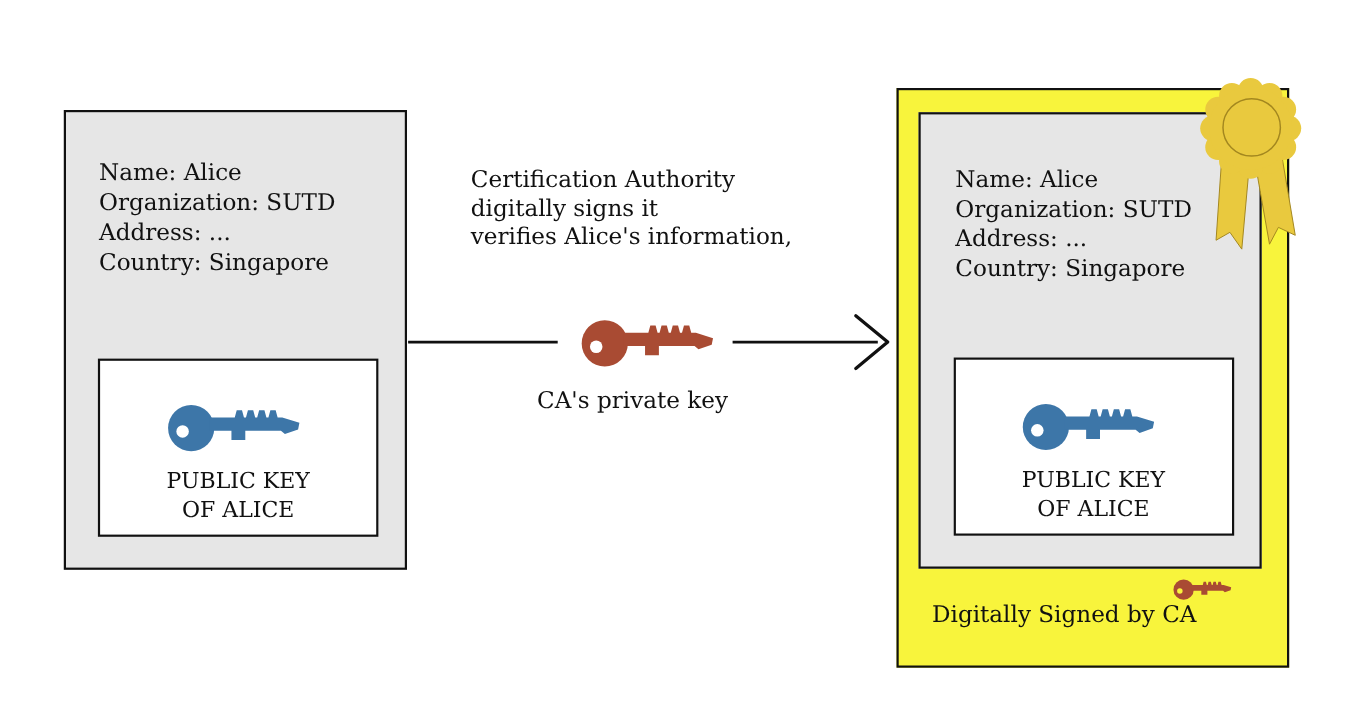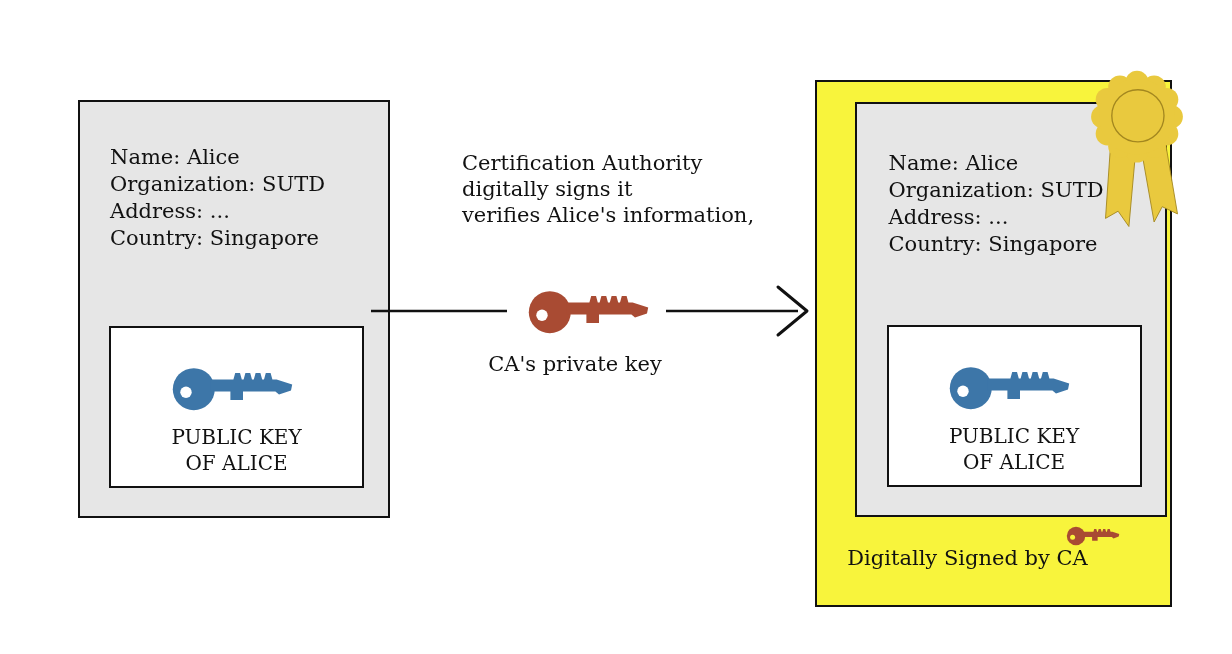--- a/index.html
+++ b/index.html
@@ -16,21 +16,20 @@
     overflow: hidden;
   }
   .abs { position: absolute; }
 
   
   .gray-card {
     position: absolute;
     background: var(--box_gray, #e6e6e6);
     border: 2.5px solid var(--box_border, #111111);
     box-sizing: border-box;
-    margin-left: 20px;
   }
   .info-block {
     position: absolute;
     font-size: 21px;
     line-height: 27px;
     white-space: nowrap;
   }
   .pubkey-box {
     position: absolute;
     background: var(--white, #ffffff);
@@ -142,21 +141,21 @@
       <svg class="key-svg" width="132" height="60" style="--key-color:var(--blue_key); --key-hole:#ffffff;">
         <use href="#key-icon" width="132" height="60"></use>
       </svg>
       <div class="pubkey-label">
         <div>PUBLIC KEY</div>
         <div>OF ALICE</div>
       </div>
     </div>
   </div>
 
-  <div class="caption" style="left:462px; top:150px;">
+  <div class="caption" style="left:428px; top:150px;">
     <div>Certification Authority</div>
     <div>digitally signs it</div>
     <div>verifies Alice's information,</div>
   </div>
 
   <svg class="arrow-svg" style="left:370px; top:278px;" width="442" height="66">
     <line class="arrow-line" x1="1" y1="33" x2="137" y2="33"></line>
     <line class="arrow-line" x1="296" y1="33" x2="428" y2="33"></line>
     <polyline class="arrow-head" points="408,9 437,33 408,57"></polyline>
   </svg>

